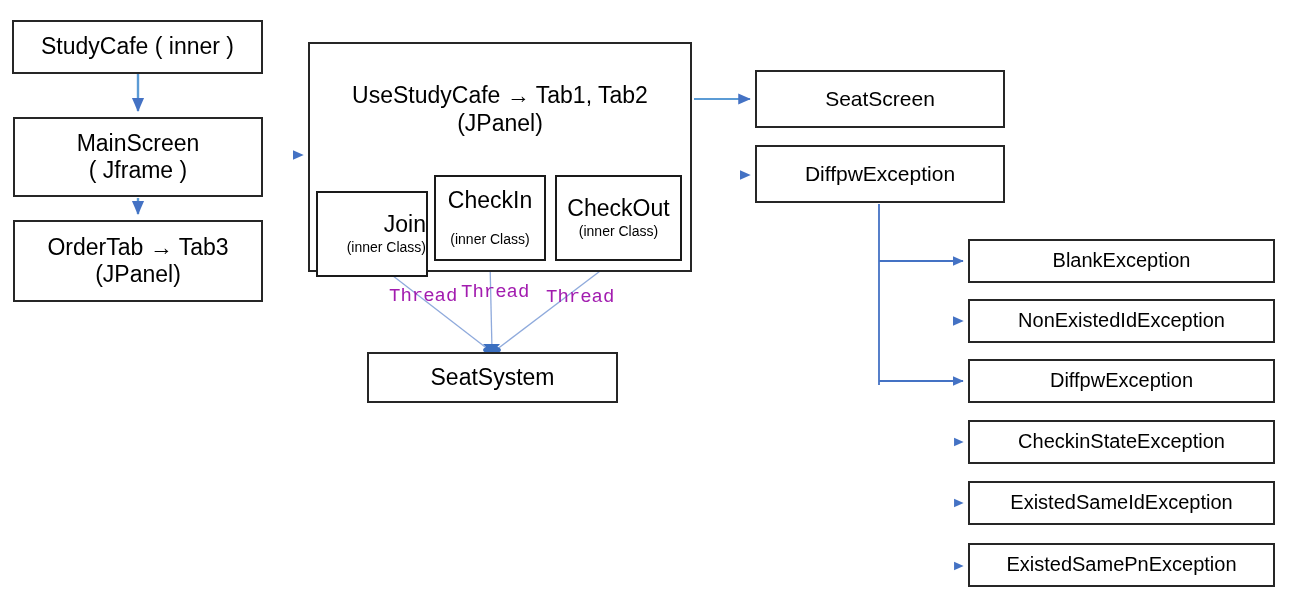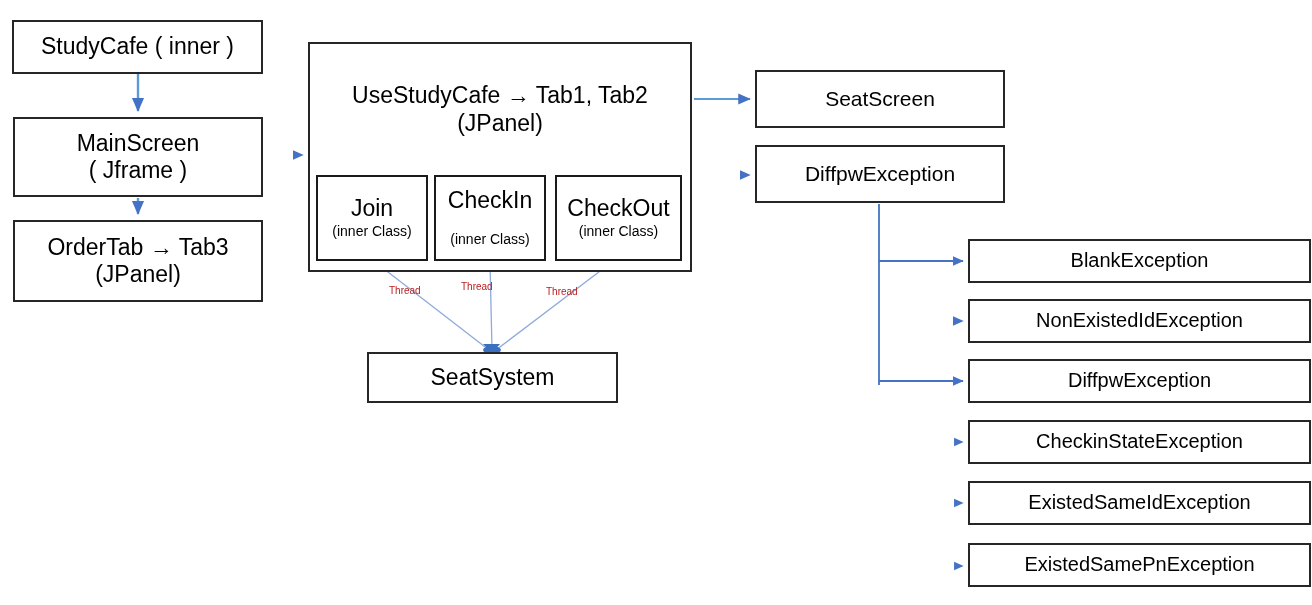--- a/index.html
+++ b/index.html
@@ -58,52 +58,53 @@
     border: 2px solid #1a1a1a;
     display: flex;
     flex-direction: column;
     align-items: center;
     justify-content: center;
     text-align: center;
     z-index: 4;
   }
   .inner .title { font-size: 23px; line-height: 1.1; }
   .inner .sub   { font-size: 14px; line-height: 1.2; margin-top: 1px; }
-  #n-join     { left: 316px; top: 175px; width: 112px; height: 86px; }
+  #n-join     { left: 316px; top: 191px; width: 112px; height: 86px; align-items: flex-end; }
   #n-checkin  { left: 434px; top: 175px; width: 112px; height: 86px; gap: 16px; }
   #n-checkout { left: 555px; top: 175px; width: 127px; height: 86px; }
 
   
   #n-seatsystem { left: 367px; top: 352px; width: 251px; height: 51px; font-size: 23px; }
 
   
   #n-seatscreen     { left: 755px; top: 70px;  width: 250px; height: 58px; font-size: 21px; }
   #n-inputtextfield { left: 755px; top: 145px; width: 250px; height: 58px; font-size: 21px; }
 
   
   .exc {
     left: 968px;
-    width: 343px;
+    width: 307px;
     height: 44px;
     font-size: 20px;
   }
   #n-exc-0 { top: 239px; }
   #n-exc-1 { top: 299px; text-align: right; }
   #n-exc-2 { top: 359px; }
   #n-exc-3 { top: 420px; }
   #n-exc-4 { top: 481px; }
   #n-exc-5 { top: 543px; }
 
   
   .thread-label {
     position: absolute;
-    font-size: 10px;
-    color: #b91c1c;
+    font-size: 19px;
+    color: #a21caf;
     z-index: 5;
     white-space: nowrap;
+    font-family: Liberation Mono, monospace;
   }
   #th-0 { left: 389px; top: 285px; }
   #th-1 { left: 461px; top: 281px; }
   #th-2 { left: 546px; top: 286px; }
 
   
   #connectors {
     position: absolute;
     left: 0; top: 0;
     width: 1312px;

